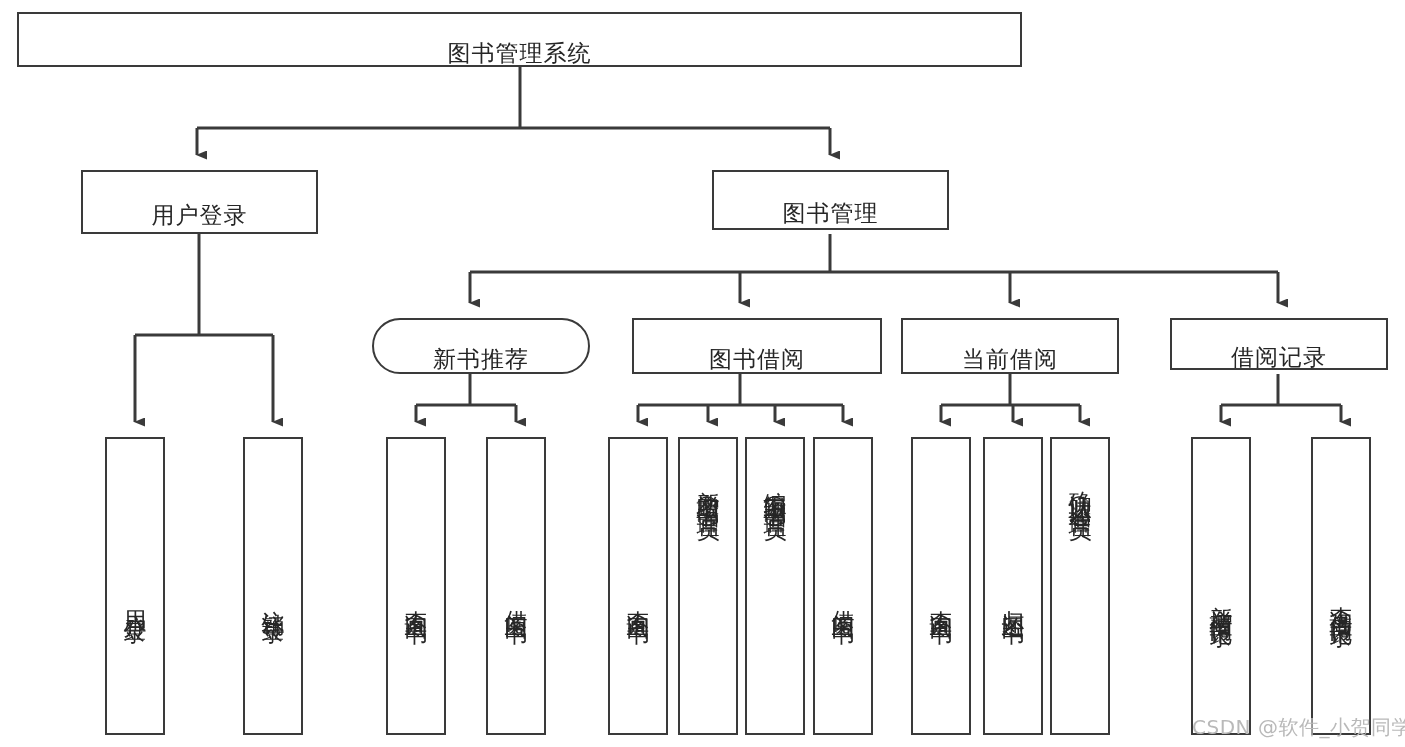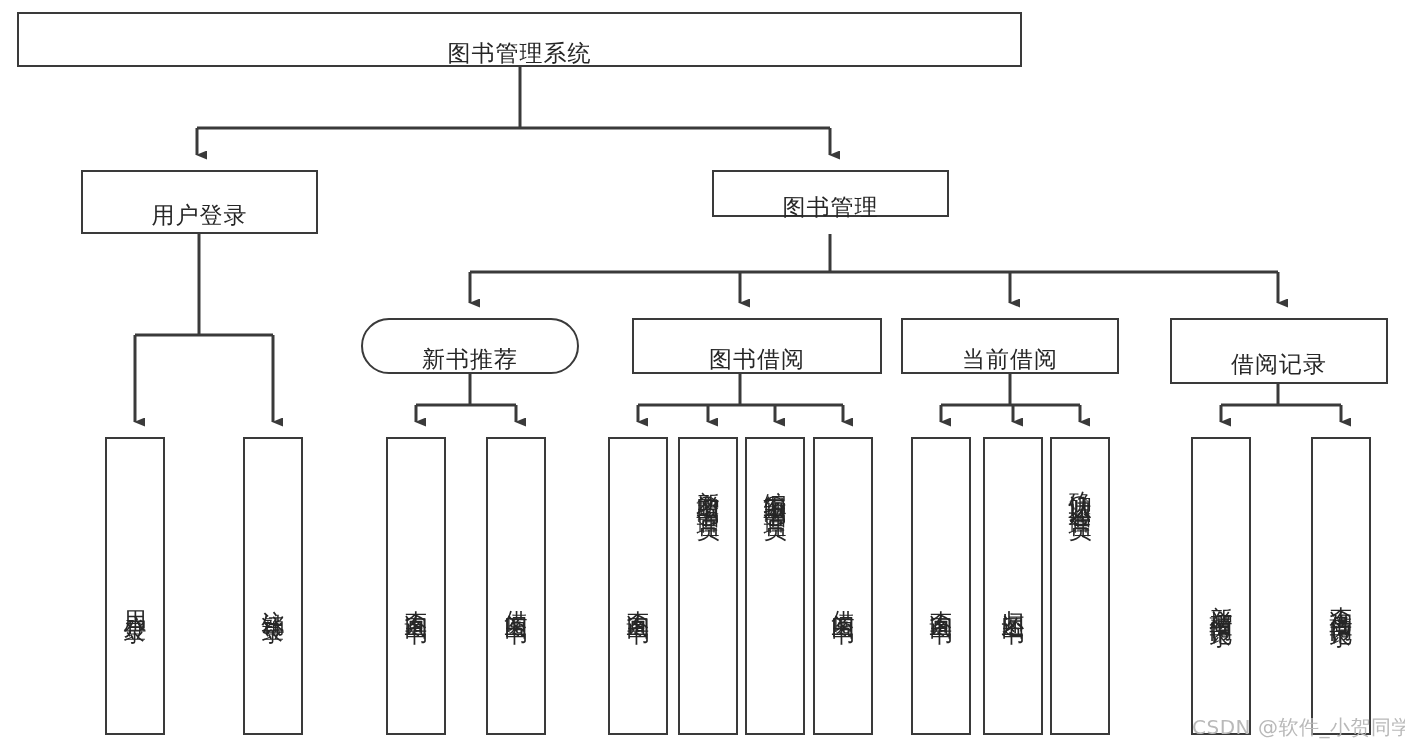--- a/index.html
+++ b/index.html
@@ -127,34 +127,34 @@
     </g>
   </svg>
 
   <div class="node horizontal" style="left:17px; top:12px; width:1005px; height:55px;">
     <span class="node-label">图书管理系统</span>
   </div>
 
   <div class="node horizontal" style="left:81px; top:170px; width:237px; height:64px;">
     <span class="node-label">用户登录</span>
   </div>
-  <div class="node horizontal" style="left:712px; top:170px; width:237px; height:47px;">
+  <div class="node horizontal" style="left:712px; top:170px; width:237px; height:60px;">
     <span class="node-label">图书管理</span>
   </div>
 
-  <div class="node horizontal" style="left:361px; top:318px; width:218px; height:56px;border-radius:28px;">
+  <div class="node horizontal" style="left:372px; top:318px; width:218px; height:56px;border-radius:28px;">
     <span class="node-label">新书推荐</span>
   </div>
   <div class="node horizontal" style="left:632px; top:318px; width:250px; height:56px;">
     <span class="node-label">图书借阅</span>
   </div>
   <div class="node horizontal" style="left:901px; top:318px; width:218px; height:56px;">
     <span class="node-label">当前借阅</span>
   </div>
-  <div class="node horizontal" style="left:1170px; top:318px; width:218px; height:66px;">
+  <div class="node horizontal" style="left:1170px; top:318px; width:218px; height:52px;">
     <span class="node-label">借阅记录</span>
   </div>
 
   <div class="node vertical centered" style="left:105px; top:437px; width:60px; height:298px;">
     <span class="node-label">用户登录</span>
   </div>
   <div class="node vertical centered" style="left:243px; top:437px; width:60px; height:298px;">
     <span class="node-label">注销登录</span>
   </div>
 

